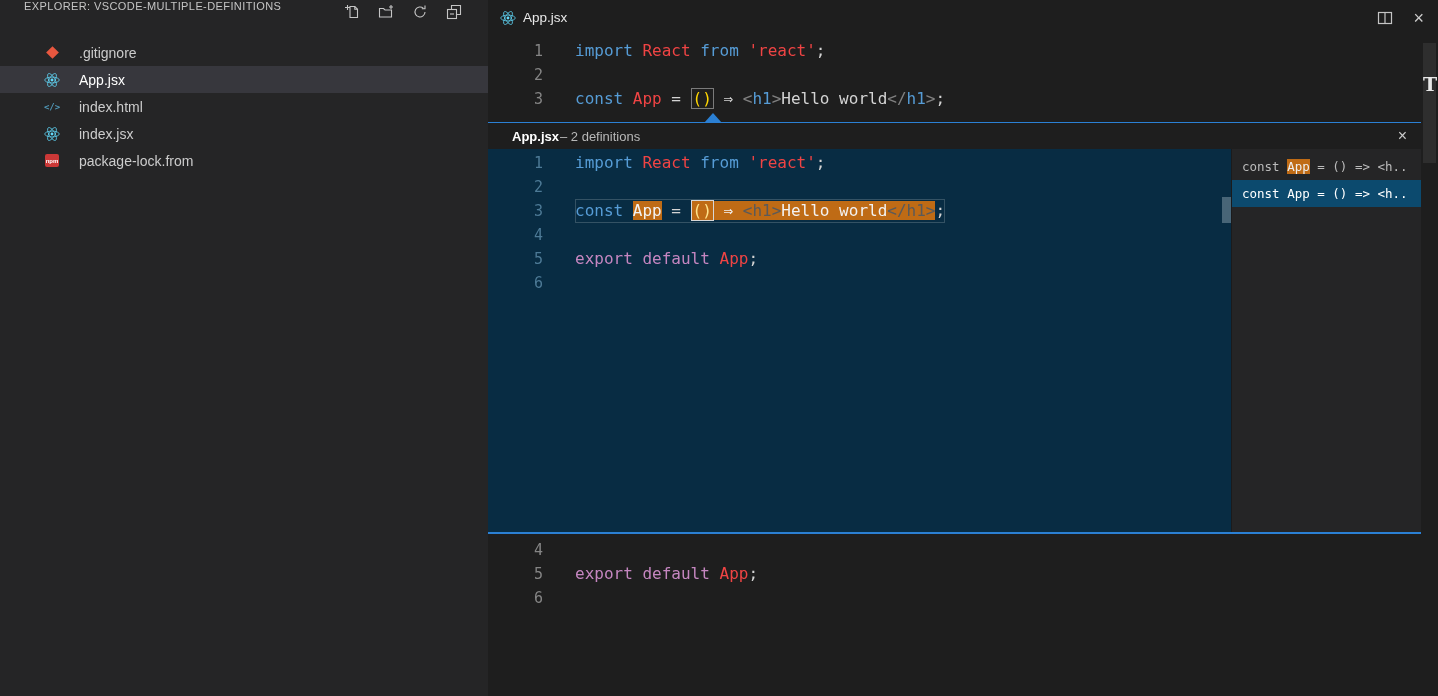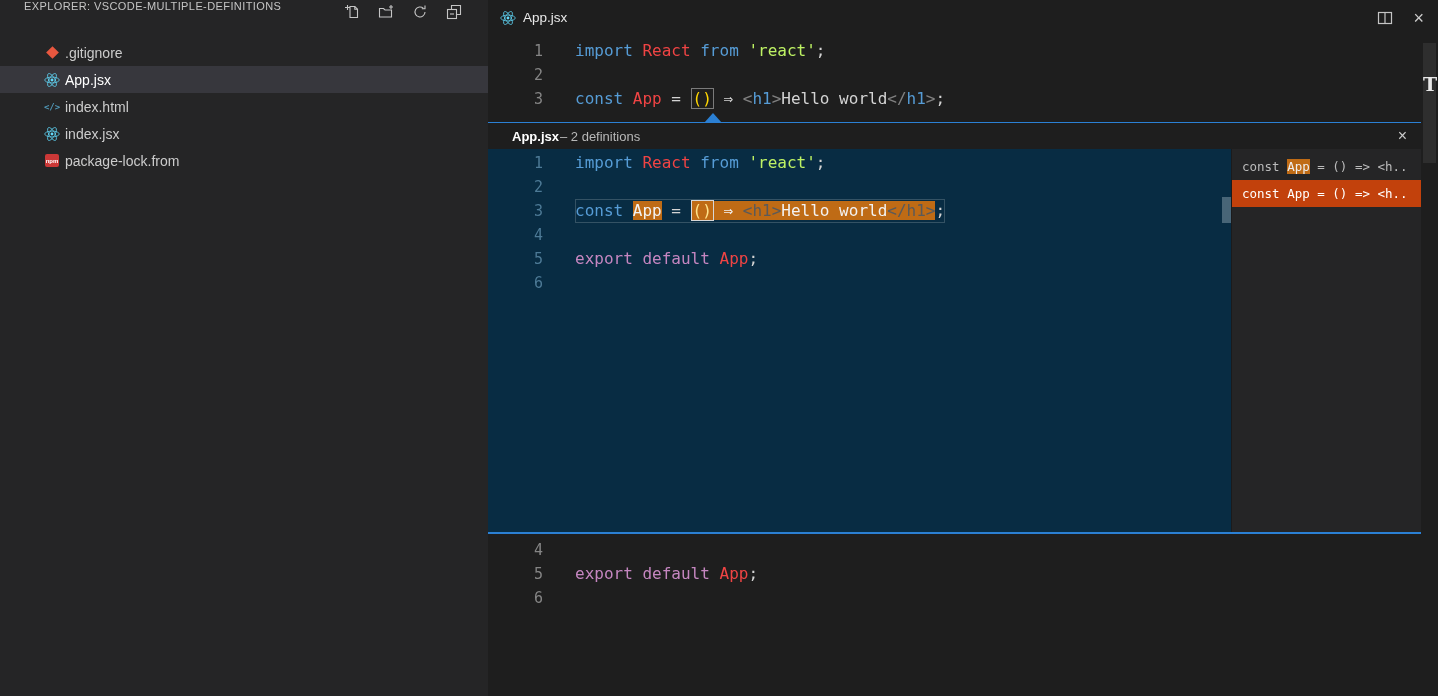--- a/index.html
+++ b/index.html
@@ -9,21 +9,21 @@
 
   
   .sidebar { width:488px; flex-shrink:0; background:#252526; color:#cccccc; }
   .sidebar-header { height:36px; display:flex; align-items:flex-start; padding:0 14px 0 24px; }
   .sidebar-title { font-size:11px; letter-spacing:.4px; color:#c5c5c5; white-space:nowrap; }
   .sidebar-actions { margin-left:auto; display:flex; gap:10px; margin-right:8px; }
   .icon-btn { width:24px; height:24px; display:flex; align-items:center; justify-content:center;
               color:#c5c5c5; cursor:pointer; border-radius:3px; }
   .icon-btn svg { stroke:currentColor; fill:none; stroke-width:1.1; }
   .file-list { margin-top:3px; }
-  .file-row { height:27px; display:flex; align-items:center; padding-left:44px; gap:5px;
+  .file-row { height:27px; display:flex; align-items:center; padding-left:44px; gap:19px;
               font-size:14px; color:#cccccc; cursor:pointer; }
   .file-row.selected { background:#37373d; color:#ffffff; }
   .fi { width:16px; height:16px; display:flex; align-items:center; justify-content:center; flex-shrink:0; }
   .fi-git i { display:block; width:9px; height:9px; background:#e8573f; transform:rotate(45deg); }
   .fi-html { color:#519aba; font-size:9px; font-weight:bold; font-family:"DejaVu Sans Mono",monospace; }
   .fi-npm { width:14px; height:13px; background:#cb3837; border-radius:2px; color:#fff;
             font-size:6px; font-weight:bold; display:flex; align-items:center; justify-content:center; }
 
   
   .editor { flex:1; display:flex; flex-direction:column; position:relative; background:#1e1e1e; }
@@ -38,21 +38,21 @@
   .code-font, .code-line, .code-text, .gutter { font-family:"DejaVu Sans Mono", monospace; }
   .code-line { display:flex; height:24px; line-height:24px; font-size:16px; position:relative; }
   .gutter { width:55px; text-align:right; color:#858585; flex-shrink:0; font-size:15px; }
   .code-text { margin-left:32px; white-space:pre; color:#d4d4d4; }
   .code-top { padding-top:4px; }
   .code-bottom { padding-top:4px; }
 
   .tk-kw    { color:#569cd6; }
   .tk-kw2   { color:#c586c0; }
   .tk-var   { color:#ef4444; }
-  .tk-str   { color:#bef264; }
+  .tk-str   { color:#ef4444; }
   .tk-tag   { color:#569cd6; }
   .tk-punct { color:#808080; }
   .tk-plain { color:#d4d4d4; }
   .tk-brk   { color:#ffd602; border:1px solid #7a7a7a; padding:0 1px; }
   .tk-hl    { background:#bf6b15; color:#f2f2f2; }
   .tk-hlbrk { background:#bf6b15; color:#ffe28a; border:1px solid #d7d7d7; padding:0 1px; }
   .tk-hltag { background:#bf6b15; color:#5a5a5a; }
 
   
   .peek { margin-top:11px; margin-right:17px; border-top:1px solid #2b80d4; border-bottom:2px solid #2b80d4;
@@ -69,21 +69,21 @@
   .peek-editor { padding-top:2px; }
   .peek-editor .gutter { color:#4d7a96; }
   .peek-editor .code-line.active .code-text { outline:1px solid rgba(255,255,255,.18); outline-offset:-1px; }
   .peek-scrollbar { position:absolute; right:0; top:48px; width:9px; height:26px;
                     background:rgba(150,170,185,.45); }
   .peek-results { width:190px; background:#252526; border-left:1px solid #1b1b1c;
                   font-family:"DejaVu Sans Mono", monospace; font-size:12.5px; padding-top:4px; }
   .result-row { height:27px; display:flex; align-items:center; padding-left:10px; color:#bbbbbb;
                 white-space:pre; overflow:hidden; cursor:pointer; }
   .result-row .match { background:#bf6b15; color:#eeeeee; }
-  .result-row.selected { background:#c2410c; color:#ffffff; }
+  .result-row.selected { background:#0c4a6e; color:#ffffff; }
 
   
   .overview-ruler { position:absolute; right:0; top:35px; bottom:0; width:17px; background:#1e1e1e; }
   .ruler-mark { position:absolute; top:38px; left:2px; color:#e8e8e8; font-size:19px; font-weight:bold;
                 font-family:"DejaVu Serif", serif; }
   .ruler-slider { position:absolute; top:8px; left:2px; width:13px; height:120px; background:rgba(121,121,121,.18); }
 
   svg.react-svg { display:block; }
 </style>
 </head>

